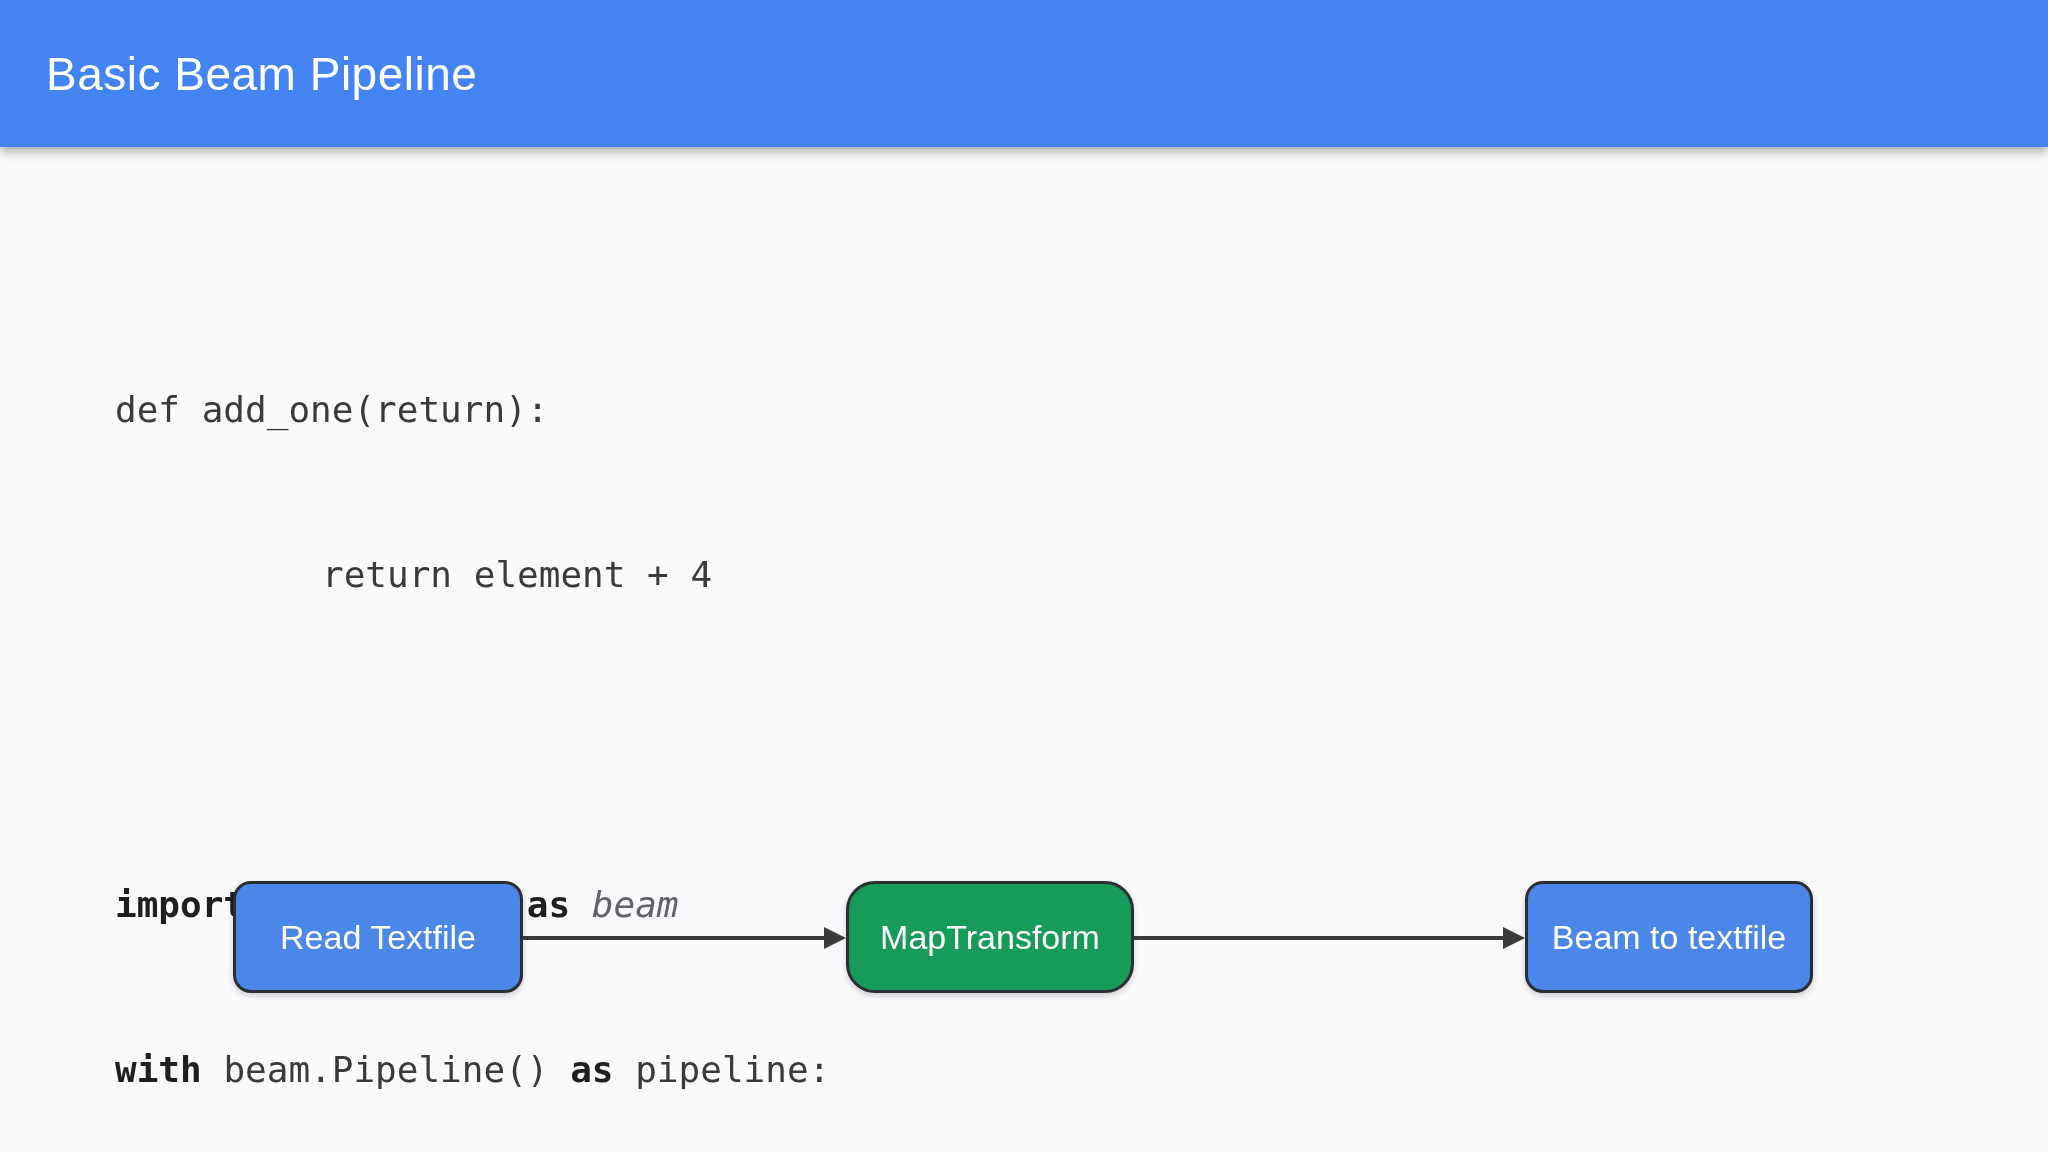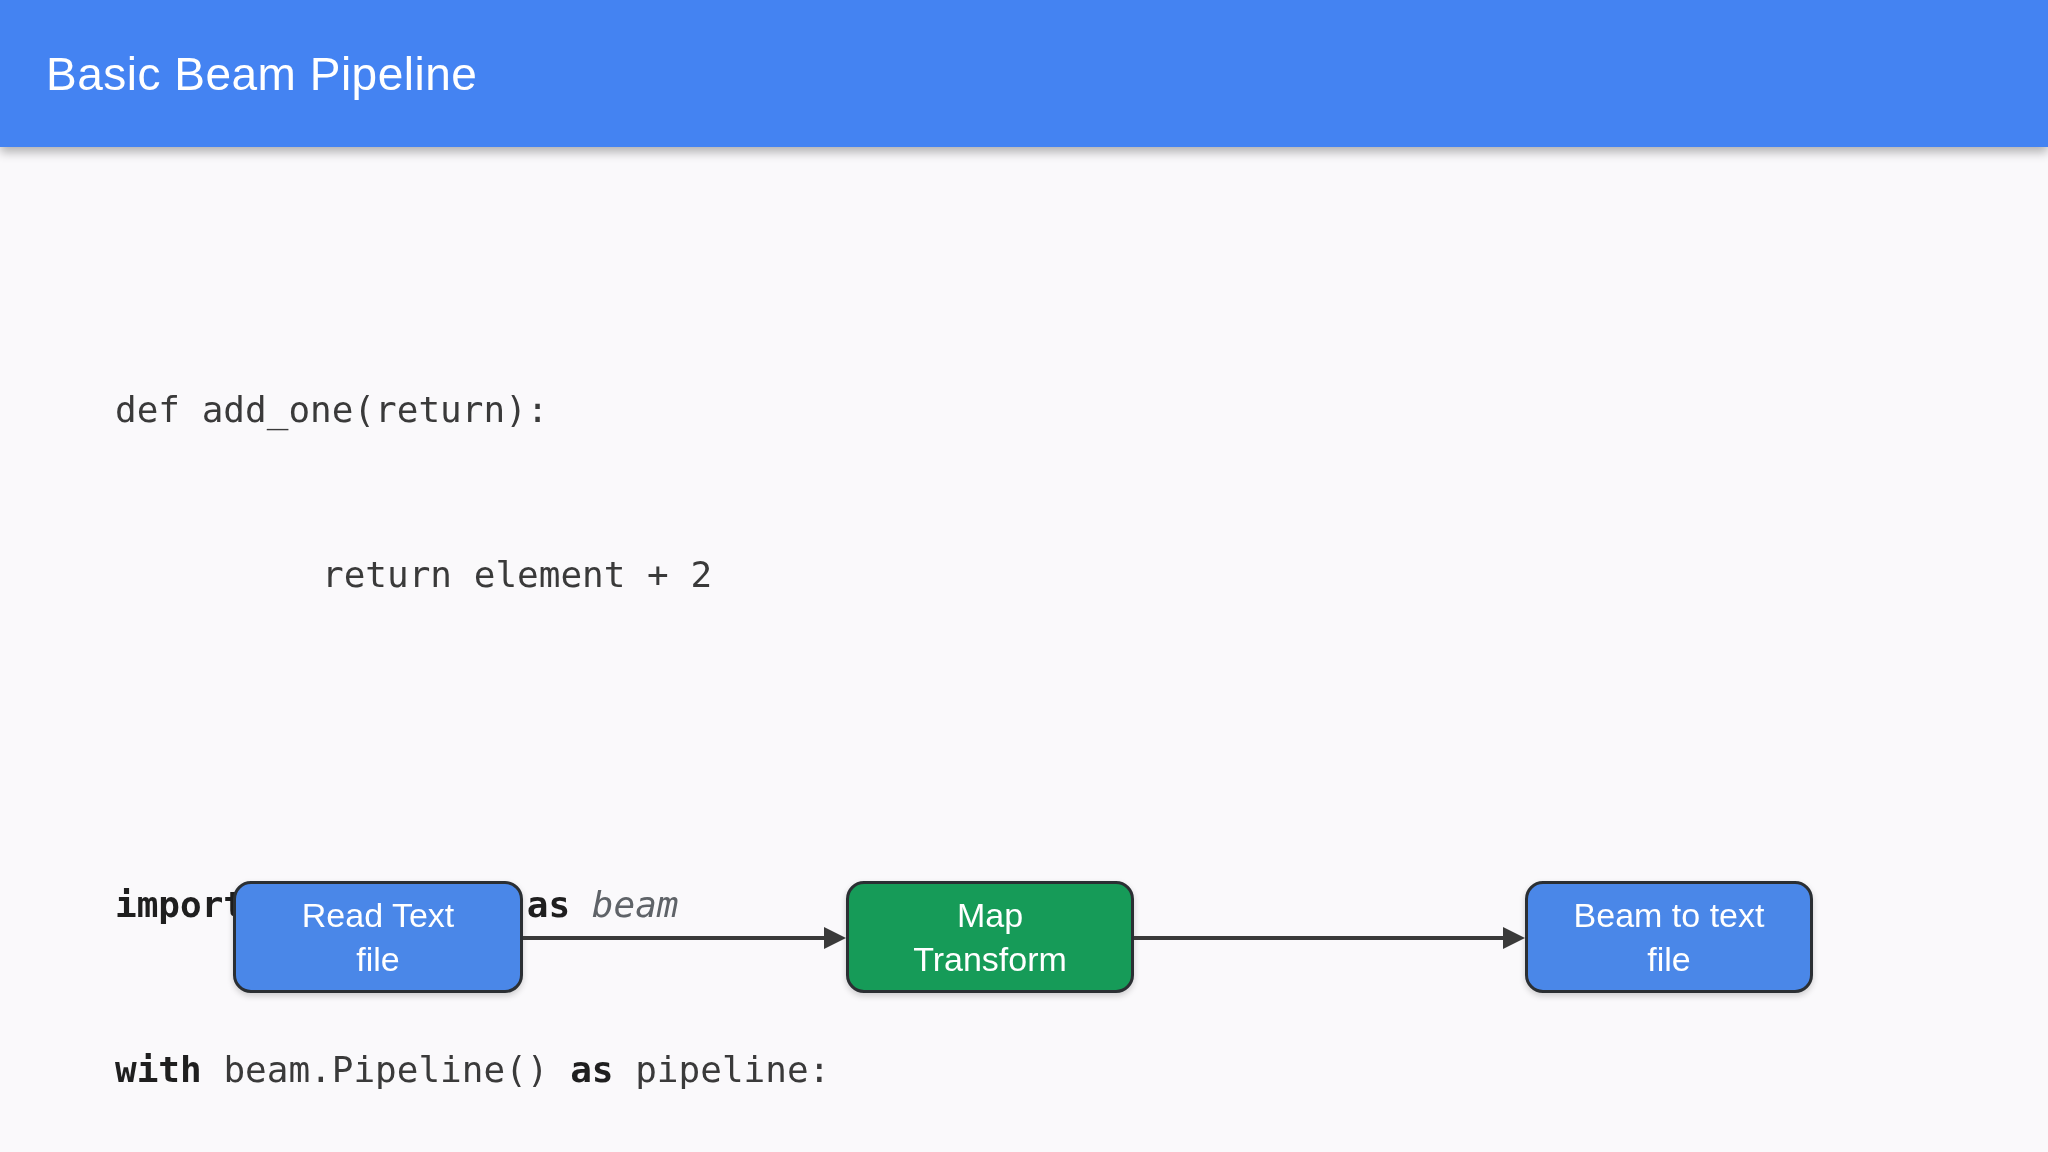--- a/index.html
+++ b/index.html
@@ -34,28 +34,28 @@
   }
   .code .code-line{height:55px;}
   .code .indent{padding-left:207px;}
   .code .kw{font-weight:bold;color:#1f1f1f;}
   .code .mod{color:#5f6368;font-style:italic;}
   
   .flow-node{
     position:absolute;top:881px;height:112px;
     border:3px solid #2b2f33;border-radius:18px;
     box-sizing:border-box;
-    display:flex;flex-direction:column;align-items:center;justify-content:center;
+    display:flex;flex-direction:row;align-items:center;justify-content:center;
     color:#ffffff;font-size:34px;line-height:44px;text-align:center;
     box-shadow:0 3px 6px rgba(0,0,0,0.18);
   }
   .node-blue{background:#4a87e8;}
   .node-green{background:#169b58;}
   #node-read{left:233px;width:290px;}
-  #node-map{left:846px;width:288px;}
+  #node-map{left:846px;width:288px;border-radius:29px;}
   #node-write{left:1525px;width:288px;}
   .arrow-line{
     position:absolute;top:936px;height:4px;background:#3a3a3a;
   }
   #arrow-line-1{left:523px;width:303px;}
   #arrow-line-2{left:1134px;width:371px;}
   .arrow-head{
     position:absolute;top:927px;width:0;height:0;
     border-top:11px solid transparent;
     border-bottom:11px solid transparent;
@@ -68,21 +68,21 @@
 <body>
 
 <div class="slide">
 
   <div class="header">
     <div class="title">Basic Beam Pipeline</div>
   </div>
 
   <div class="code">
     <div class="code-line"><span>def add_one(return):</span></div>
-    <div class="code-line indent"><span>return element + 2</span></div>
+    <div class="code-line indent"><span>return element + 4</span></div>
     <div class="code-line"></div>
     <div class="code-line"><span class="kw">import </span><span class="mod">apache_beam</span><span class="kw"> as </span><span class="mod">beam</span></div>
     <div class="code-line"><span class="kw">with </span><span>beam.Pipeline() </span><span class="kw">as </span><span>pipeline:</span></div>
     
     
     
     
   </div>
 
   <div id="node-read" class="flow-node node-blue">

